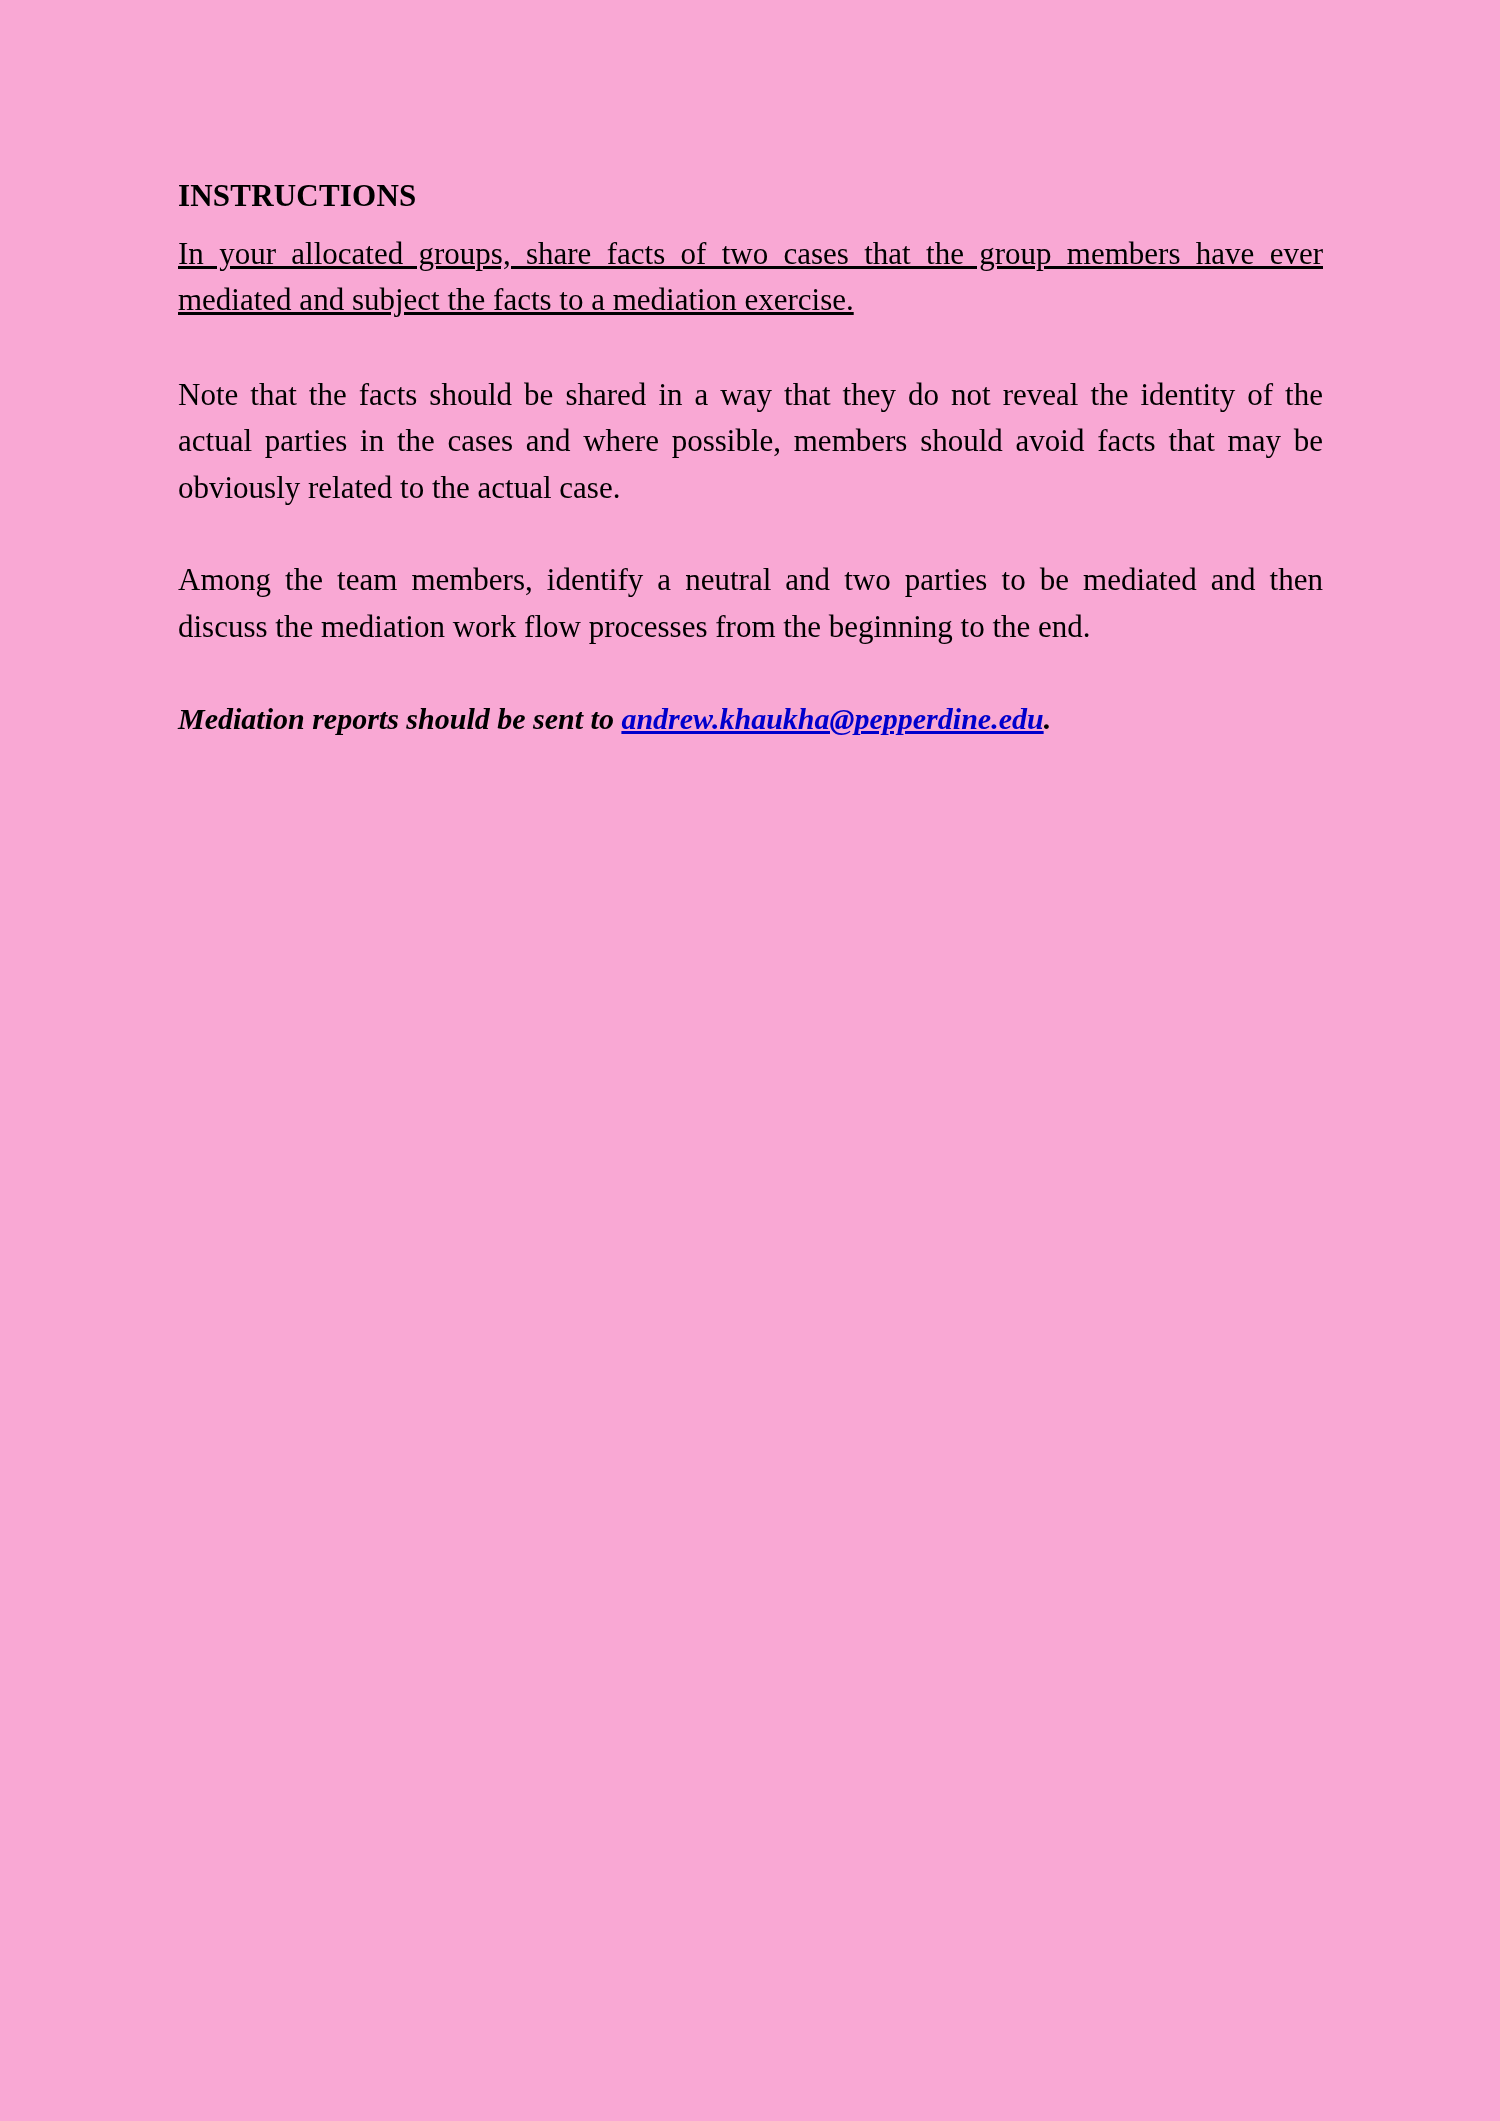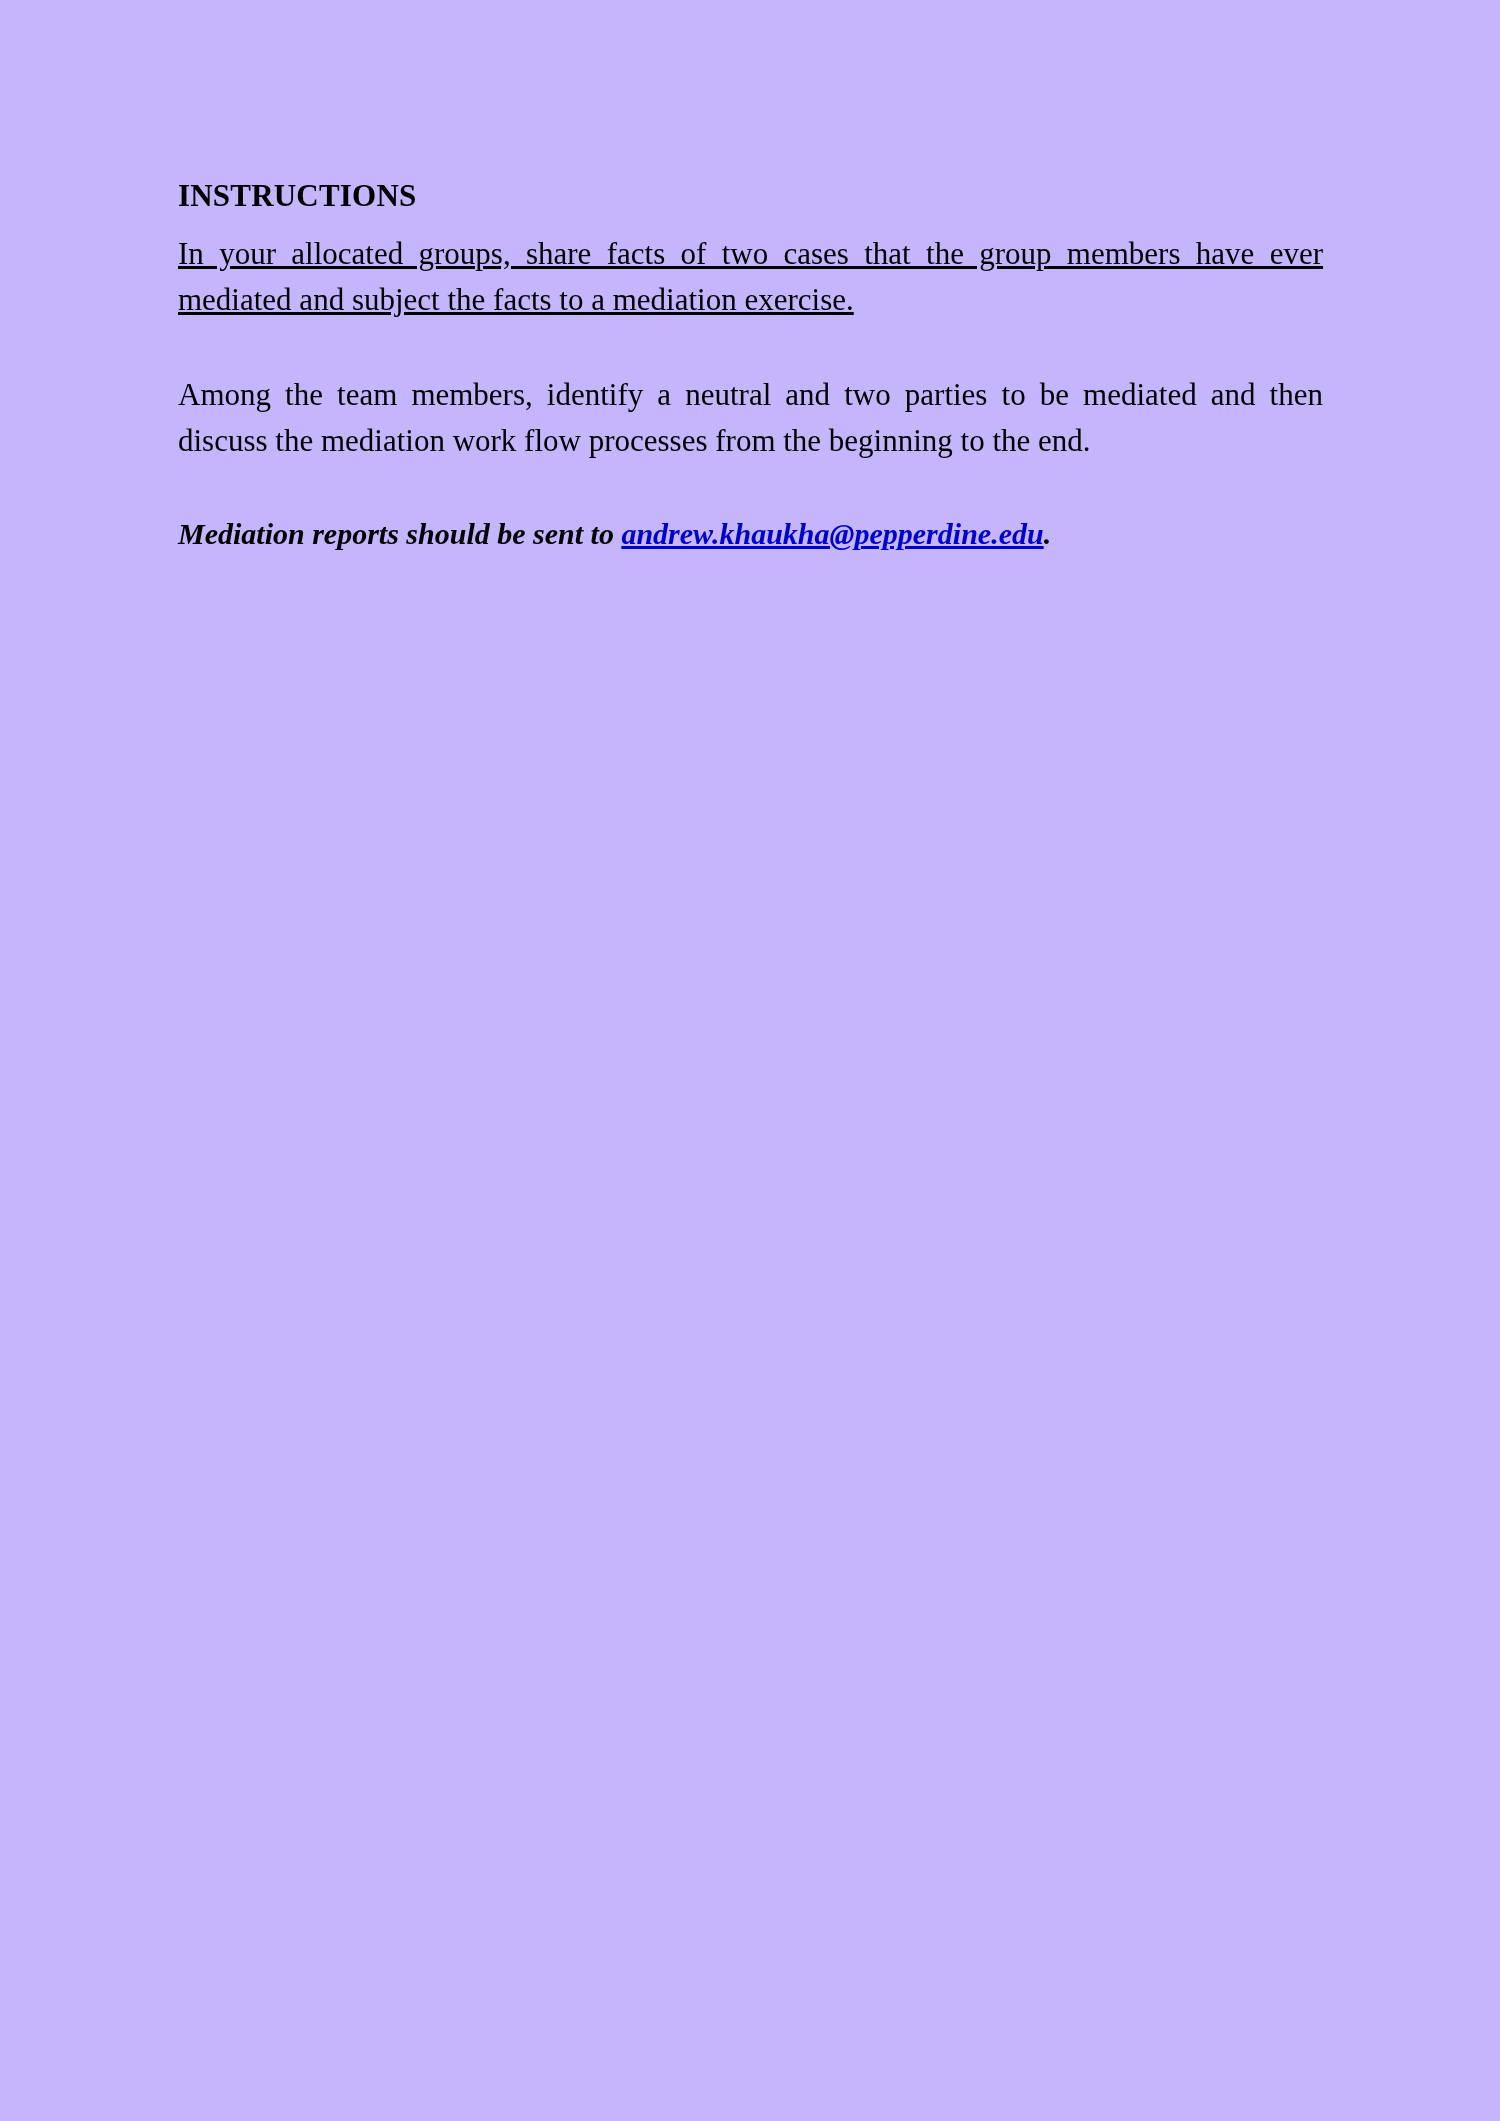--- a/index.html
+++ b/index.html
@@ -11,21 +11,21 @@
     width: 1500px;
     height: 2121px;
     font-family: "Liberation Serif", serif;
     color: #000000;
     position: relative;
   }
   .page {
     box-sizing: border-box;
     width: 1500px;
     min-height: 2121px;
-    background: #c4b5fd;
+    background: #f9a8d4;
     padding: 175px 178px 0 178px;
   }
   .doc-body {
     width: 1145px;
   }
   h1.doc-heading {
     font-size: 31px;
     font-weight: bold;
     line-height: 1.35;
     margin: 0 0 14px 0;
@@ -64,20 +64,21 @@
 </head>
 <body>
 
 <div class="page">
   <div class="doc-body">
 
     <h1 class="doc-heading">INSTRUCTIONS</h1>
 
     <p class="para first">In your allocated groups, share facts of two cases that the group members have ever mediated and subject the facts to a mediation exercise.</p>
 
+    <p class="para">Note that the facts should be shared in a way that they do not reveal the identity of the actual parties in the cases and where possible, members should avoid facts that may be obviously related to the actual case.</p>
 
     <p class="para">Among the team members, identify a neutral and two parties to be mediated and then discuss the mediation work flow processes from the beginning to the end.</p>
 
 
     <p class="closing">
       <span>Mediation reports should be sent to </span><a class="email-link" href="#">andrew.khaukha@pepperdine.edu</a><span>.</span>
     </p>
 
   </div>
 </div>

